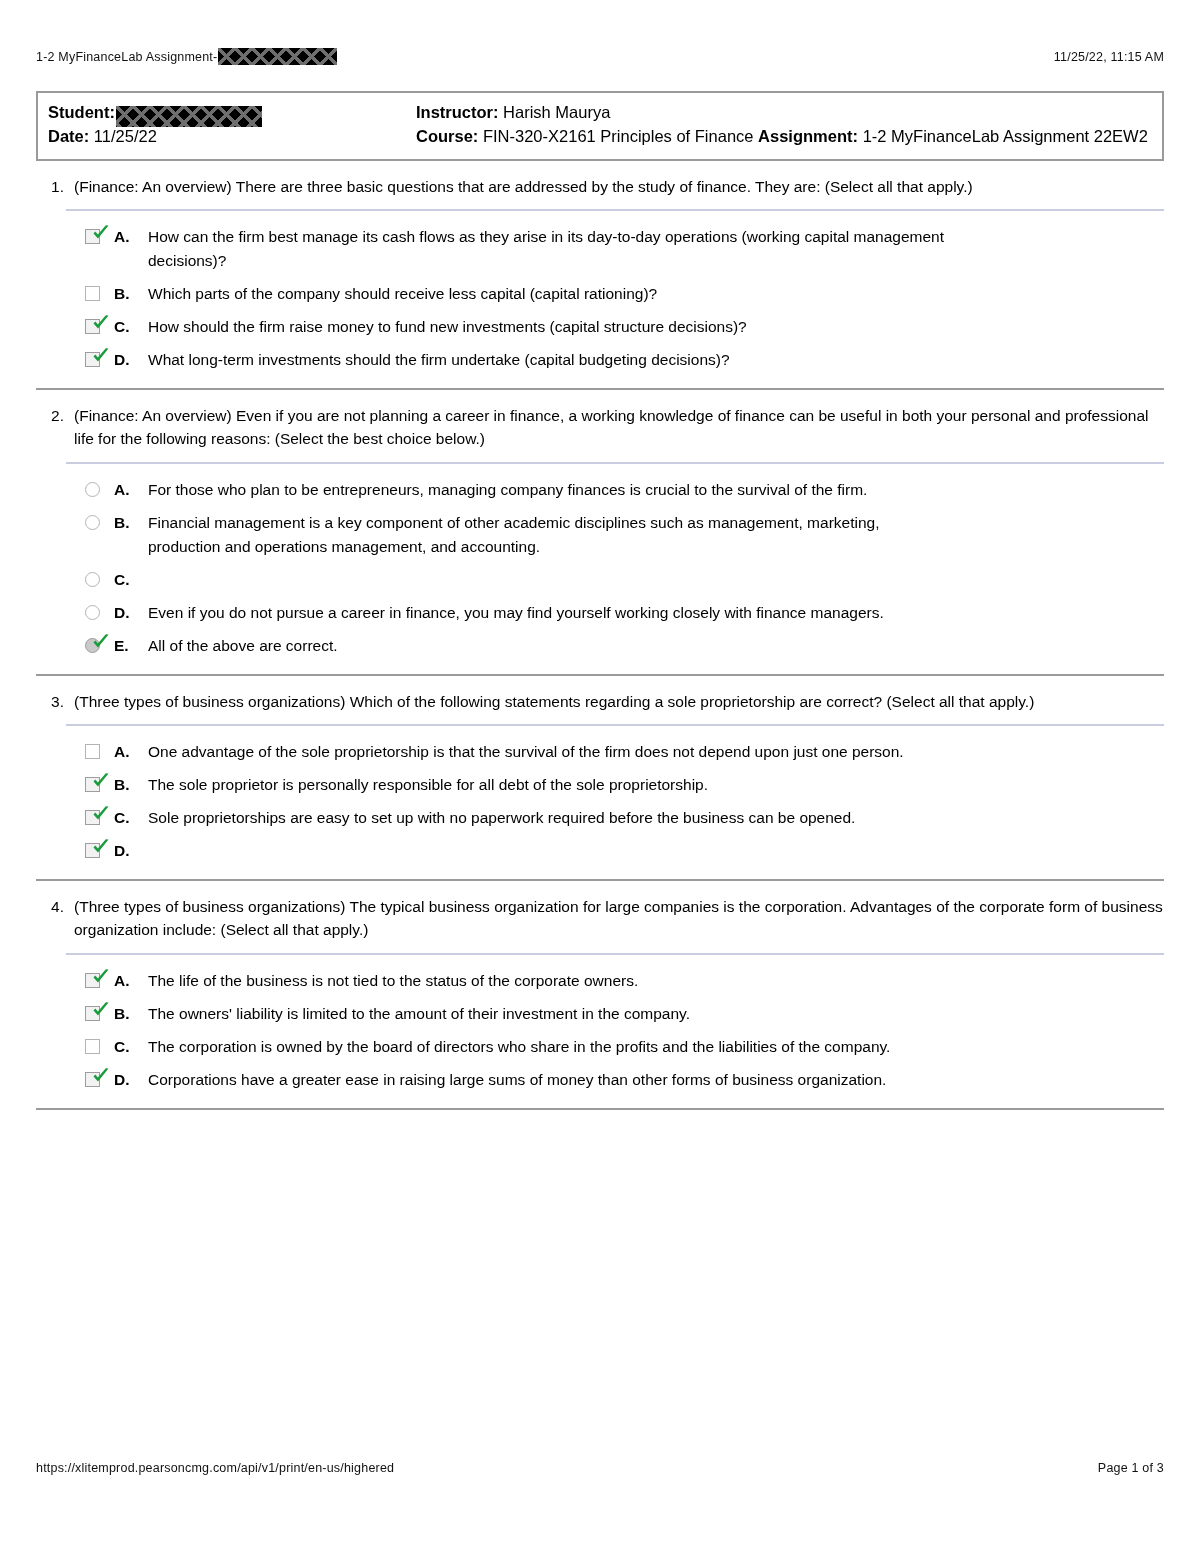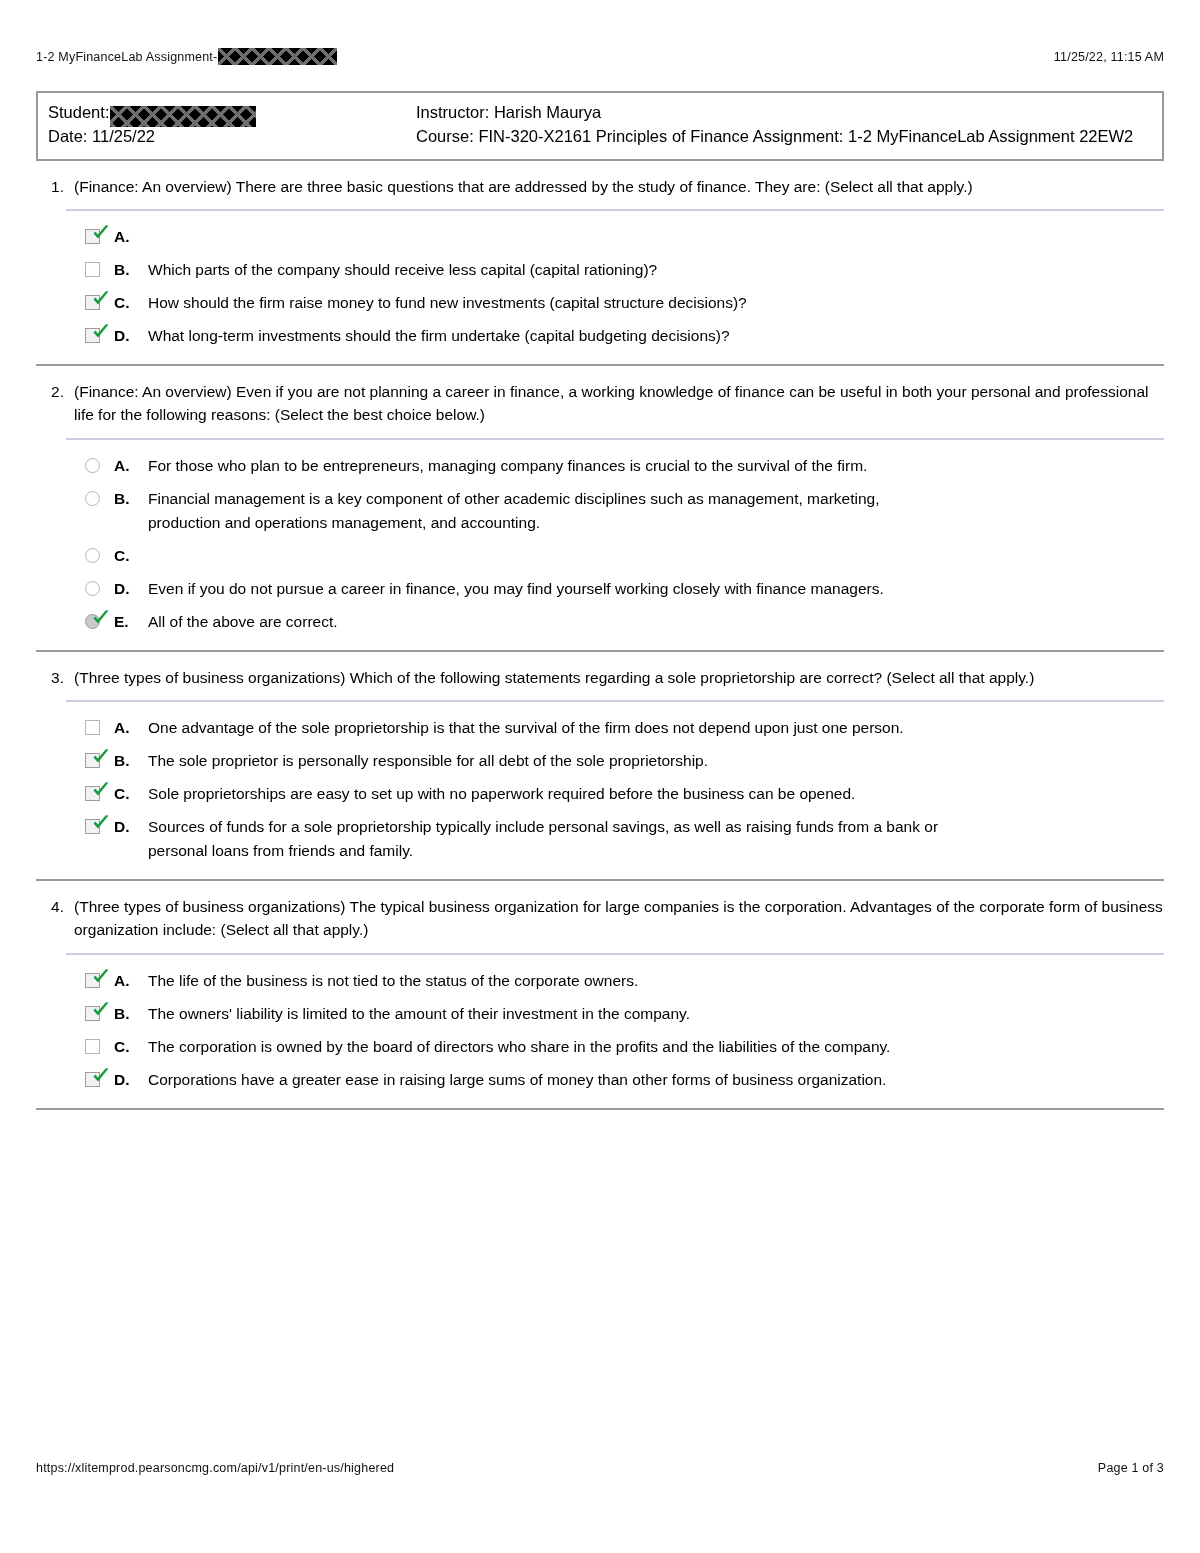--- a/index.html
+++ b/index.html
@@ -63,21 +63,21 @@
     width: 368px;
     flex: 0 0 368px;
     font-size: 16.5px;
     line-height: 1.45;
   }
   .info-right {
     flex: 1 1 auto;
     font-size: 16.5px;
     line-height: 1.45;
   }
-  .info-left .lbl, .info-right .lbl { font-weight: normal; }
+  .info-left .lbl, .info-right .lbl { font-weight: bold; }
   .redact-student { width: 146px; height: 21px; margin-left: 1px; position: relative; top: 3px; }
 
   
   .q-block { padding-top: 14px; }
   .q-head {
     display: flex;
     font-size: 15.5px;
     line-height: 1.5;
     padding-left: 8px;
   }
@@ -225,20 +225,21 @@
         <div class="rule-thin"></div>
         <div class="options">
           <div class="opt">
             <div class="opt-ctl">
               <span class="cb checked"></span>
               <svg class="tick" viewBox="0 0 20 20" xmlns="http://www.w3.org/2000/svg">
                 <path d="M2.5 10.5 L7 15.5 L17.5 2.5 L14.8 2.2 L6.9 11.6 L4.3 8.6 Z" fill="#1a9c3c"></path>
               </svg>
             </div>
             <div class="opt-letter">A.</div>
+            <div class="opt-body">How can the firm best manage its cash flows as they arise in its day-to-day operations (working capital management decisions)?</div>
           </div>
           <div class="opt">
             <div class="opt-ctl">
               <span class="cb"></span>
             </div>
             <div class="opt-letter">B.</div>
             <div class="opt-body">Which parts of the company should receive less capital (capital rationing)?</div>
           </div>
           <div class="opt">
             <div class="opt-ctl">
@@ -345,21 +346,20 @@
             <div class="opt-body">Sole proprietorships are easy to set up with no paperwork required before the business can be opened.</div>
           </div>
           <div class="opt">
             <div class="opt-ctl">
               <span class="cb checked"></span>
               <svg class="tick" viewBox="0 0 20 20" xmlns="http://www.w3.org/2000/svg">
                 <path d="M2.5 10.5 L7 15.5 L17.5 2.5 L14.8 2.2 L6.9 11.6 L4.3 8.6 Z" fill="#1a9c3c"></path>
               </svg>
             </div>
             <div class="opt-letter">D.</div>
-            <div class="opt-body">Sources of funds for a sole proprietorship typically include personal savings, as well as raising funds from a bank or personal loans from friends and family.</div>
           </div>
         </div>
         <div class="rule-thick"></div>
       </div>
       <div class="q-block">
         <div class="q-head">
           <div class="q-num">4.</div>
           <div class="q-text"><span class="q-topic">(Three types of business organizations)</span> <span>The typical business organization for large companies is the corporation.  Advantages of the corporate form of business organization include:  (Select all that apply.)</span></div>
         </div>
         <div class="rule-thin"></div>

